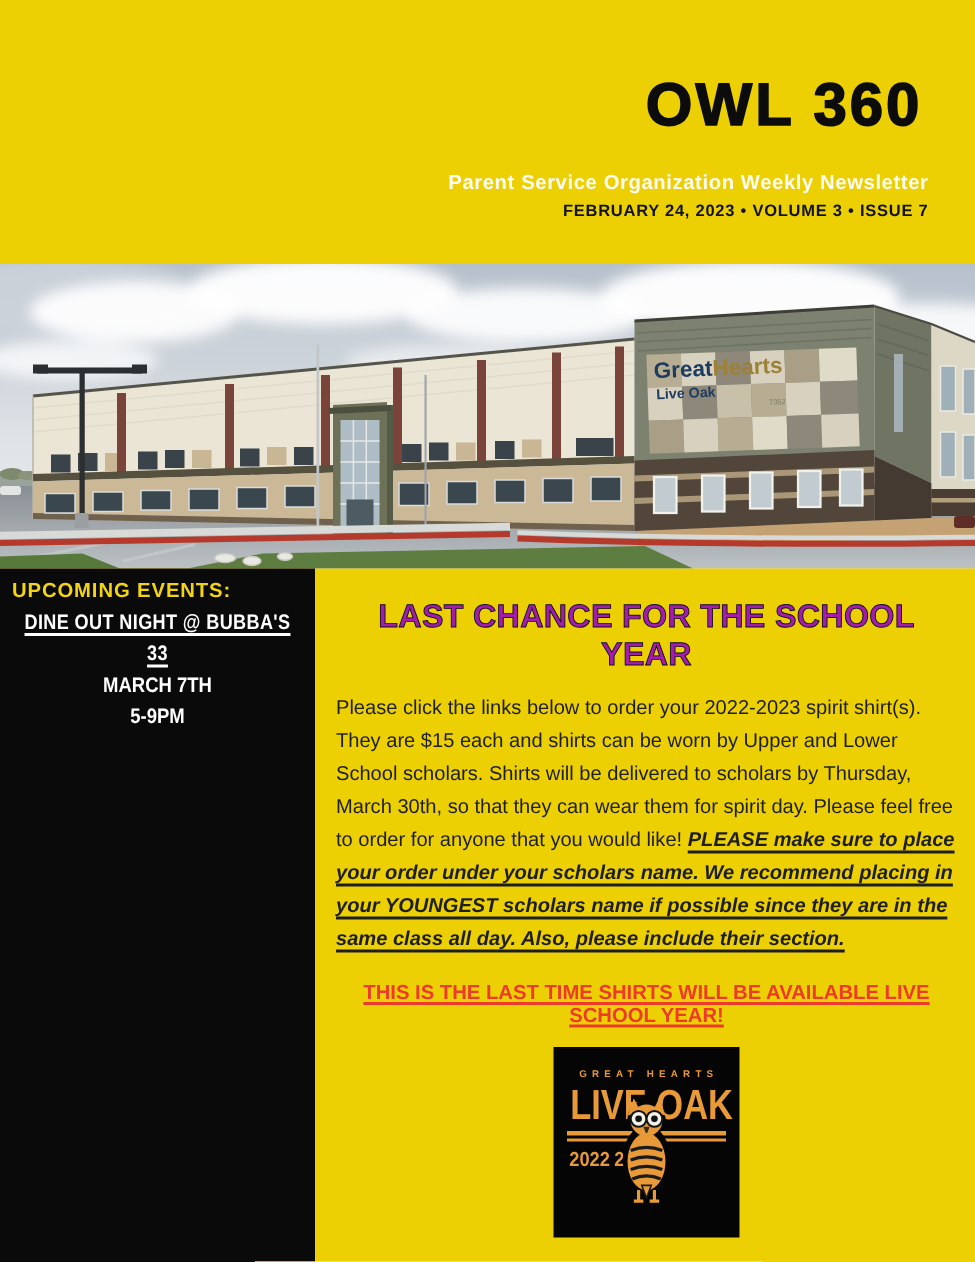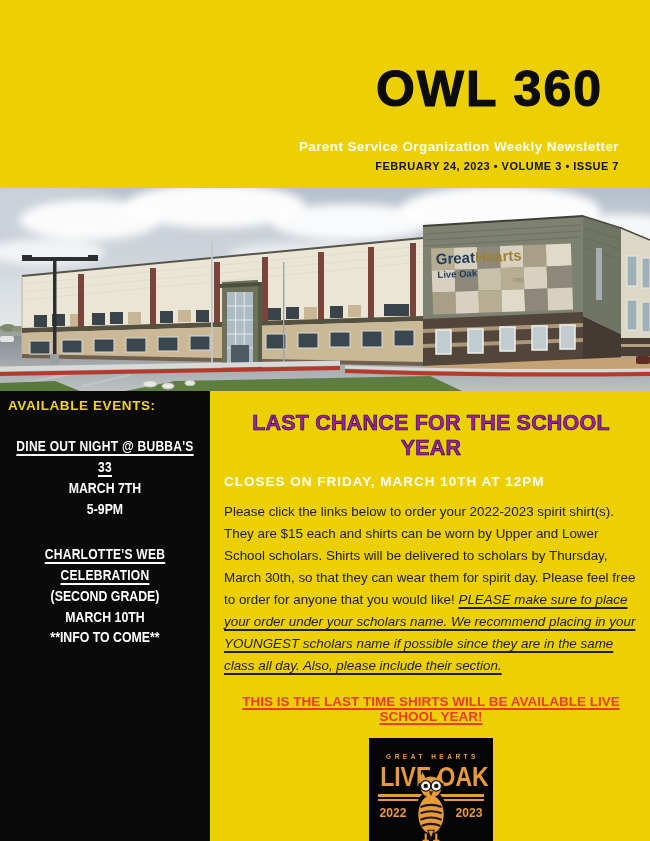--- a/index.html
+++ b/index.html
@@ -1,61 +1,61 @@
 <!DOCTYPE html>
 <html><head>
 <meta charset="utf-8">
 <style>
   html,body { margin:0; padding:0; }
   body { font-family:"Liberation Sans", sans-serif; }
   .page { width:650px; height:841px; background:#ecd004; position:relative; overflow:hidden; }
 
   
   .masthead { height:172px; text-align:right; padding-right:31px; box-sizing:border-box; }
-  .masthead h1 { margin:16px; padding-top:44px; font-size:50px; font-weight:900; color:#0c0c0c;
+  .masthead h1 { margin:4px; padding-top:44px; font-size:40px; font-weight:900; color:#0c0c0c;
                  letter-spacing:2px; -webkit-text-stroke:1.1px #0c0c0c; }
   .masthead .subtitle { margin:21px 0 0; font-size:13.5px; font-weight:700; color:#fffdf4; letter-spacing:.4px; }
   .masthead .dateline { margin:6px 0 0; font-size:11px; font-weight:700; color:#121212; letter-spacing:.5px; }
 
   
   .photo { width:650px; height:203px; line-height:0; }
   .photo svg { display:block; }
 
   
   .lower { display:flex; height:466px; }
   .sidebar { width:210px; background:#0a0a0a; color:#fff; box-sizing:border-box; padding-top:7px; flex:none; }
   .sidebar h2 { margin:0; padding-left:8px; font-size:13.5px; font-weight:800; color:#f2d414; letter-spacing:.6px; }
-  .event { text-align:center; margin-top:23px; }
+  .event { text-align:center; margin-top:3px; }
   .event + .event { margin-top:25px; }
   .event-title { font-size:14px; font-weight:700; letter-spacing:.3px; transform:scaleX(.86);
                  text-decoration:underline; text-decoration-thickness:1.5px; text-underline-offset:3px;
                  line-height:21px; }
   .event-line { font-size:14px; font-weight:600; transform:scaleX(.88); line-height:20.5px; }
 
   .main { flex:1; box-sizing:border-box; padding:0 12px 0 14px; }
   .headline { margin:20px 0 0; text-align:center; font-size:21.5px; font-weight:900; color:#a21caf;
               letter-spacing:.2px; -webkit-text-stroke:.6px #0d0d0d; }
   .deadline { margin:13px 0 0; font-size:13.5px; font-weight:800; color:#fffdf4; letter-spacing:1px; }
   .body-copy { margin:12px 0 0; font-size:13.4px; line-height:22px; color:#1e1e1c; }
-  .body-copy .em { font-weight:400; font-style:italic; text-decoration:underline;
+  .body-copy .em { font-weight:700; font-style:italic; text-decoration:underline;
                    text-decoration-thickness:2px; text-underline-offset:3px; }
   .warning { display:block; margin:17px auto 0; text-align:center; font-size:13.5px; font-weight:700;
              color:#ee3a2b; text-decoration:underline; text-decoration-thickness:1.5px;
              text-underline-offset:2px; cursor:pointer; }
 
   
   .logo-box { width:124px; height:127px; background:#050505; margin:14px auto 0; position:relative;
               box-sizing:border-box; padding-top:15px; }
   .logo-top { font-size:6.5px; letter-spacing:3.5px; color:#e89a38; font-weight:700; text-align:center; padding-left:3px; }
   .logo-name { font-size:28px; font-weight:900; color:#e89a38; text-align:center; transform:scaleX(.82);
                line-height:1; margin-top:3px; white-space:nowrap; }
   .rule { background:#e89a38; width:106px; margin:0 auto; }
   .rule1 { height:3px; margin-top:3px; }
   .rule2 { height:2px; margin-top:2px; }
-  .logo-years { width:106px; margin:4px auto 0; display:flex; justify-content:space-between;
+  .logo-years { width:106px; margin:4px auto 0; display:flex; 
                 font-weight:800; font-size:13.5px; color:#e89a38; }
   .logo-years span { transform:scaleX(.9); }
   .owl { position:absolute; left:50%; transform:translateX(-50%); top:33px; z-index:3; }
 </style>
 </head>
 <body>
 
 <div class="page">
 
   <header class="masthead">
@@ -248,39 +248,32 @@
           <rect x="50" y="166" width="9" height="10" fill="#9b9fa2"></rect>
         </g>
         <rect x="636" y="168" width="14" height="8" rx="2" fill="#5e2d28"></rect>
       </g>
     </svg>
   </div>
 
   <div class="lower">
 
     <aside class="sidebar">
-      <h2>AVAILABLE EVENTS:</h2>
+      <h2>UPCOMING EVENTS:</h2>
 
       <div class="event">
         <div class="event-title">DINE OUT NIGHT @ BUBBA'S 33</div>
         <div class="event-line">MARCH 7TH</div>
         <div class="event-line">5-9PM</div>
       </div>
 
-      <div class="event">
-        <div class="event-title">CHARLOTTE'S WEB CELEBRATION</div>
-        <div class="event-line">(SECOND GRADE)</div>
-        <div class="event-line">MARCH 10TH</div>
-        <div class="event-line">**INFO TO COME**</div>
-      </div>
     </aside>
 
     <main class="main">
       <h2 class="headline">LAST CHANCE FOR THE SCHOOL YEAR</h2>
-      <p class="deadline">CLOSES ON FRIDAY, MARCH 10TH AT 12PM</p>
 
       <p class="body-copy"><span>Please click the links below to order your 2022-2023 spirit shirt(s). They are $15 each and shirts can be worn by Upper and Lower School scholars. Shirts will be delivered to scholars by Thursday, March 30th, so that they can wear them for spirit day. Please feel free to order for anyone that you would like! </span><span class="em">PLEASE make sure to place your order under your scholars name. We recommend placing in your YOUNGEST scholars name if possible since they are in the same class all day. Also, please include their section.</span></p>
 
       <a class="warning">THIS IS THE LAST TIME SHIRTS WILL BE AVAILABLE LIVE SCHOOL YEAR!</a>
 
       <div class="logo-box">
         <div class="logo-top">GREAT HEARTS</div>
         <div class="logo-name">LIVE OAK</div>
         <div class="rule rule1"></div>
         <div class="rule rule2"></div>

